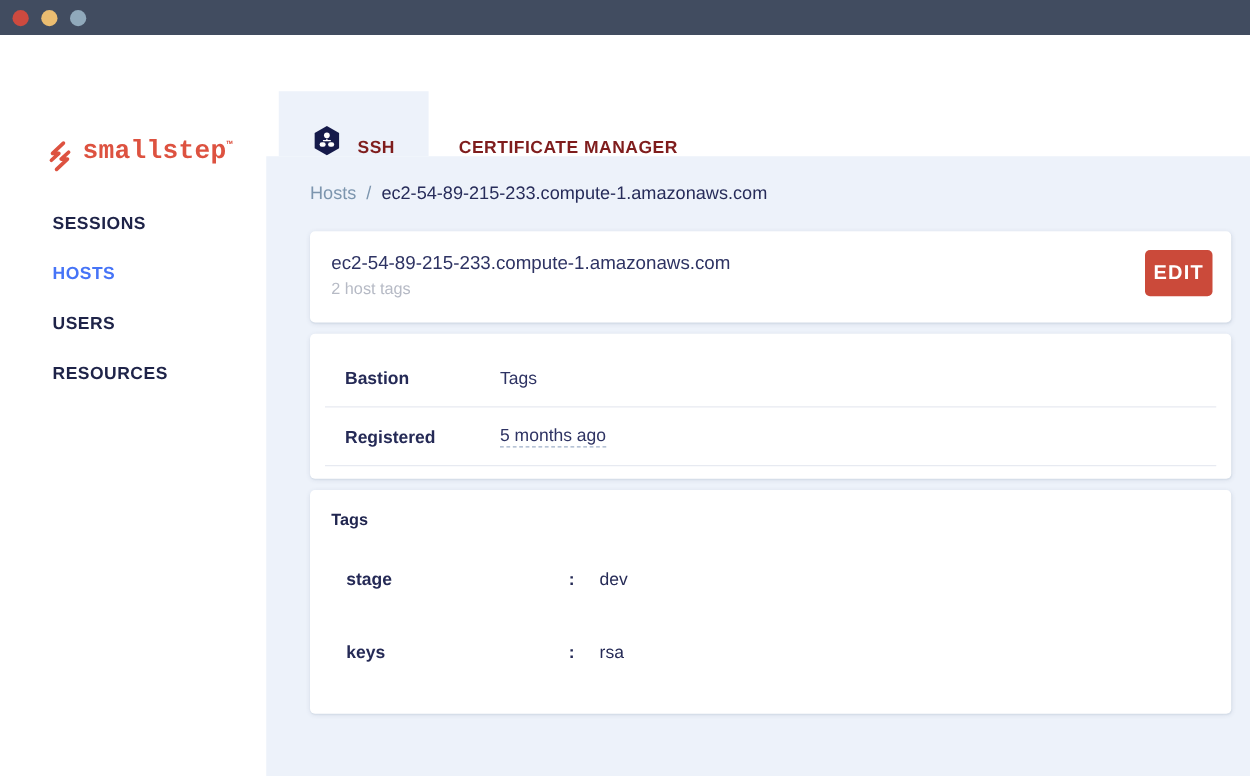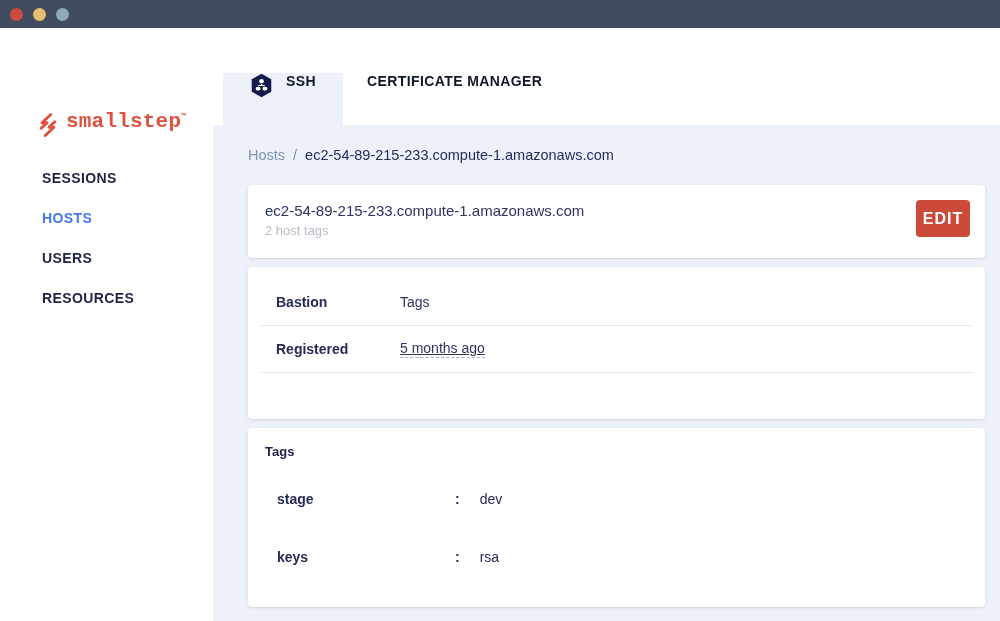--- a/index.html
+++ b/index.html
@@ -40,22 +40,22 @@
     font-size: 14px; font-weight: 600; letter-spacing: 0.4px; color: #1e2348; cursor: pointer;
   }
   .nav-item.active { color: #4674f7; font-weight: 700; }
 
   
   .tabbar {
     position: absolute; top: 28px; left: 213px; width: 787px; height: 97px;
     background: #ffffff;
   }
   .tab {
-    position: absolute; bottom: 0; height: 52px; display: flex; align-items: flex-start;
-    font-size: 14px; font-weight: 700; letter-spacing: 0.4px; color: #0f172a; cursor: pointer;
+    position: absolute; bottom: 0; height: 52px; display: flex; align-items: flex-end;
+    font-size: 14px; font-weight: 700; letter-spacing: 0.4px; color: #7f1d1d; cursor: pointer;
   }
   .tab-ssh { left: 10px; width: 120px; background: #edf2fa; justify-content: center; gap: 13px; }
   .tab-cm { left: 130px; padding: 0 24px; background: #ffffff; font-weight: 600; }
   .hex-icon { width: 23px; height: 25px; display: block; }
 
   
   .content {
     position: absolute; top: 125px; left: 213px; width: 787px; height: 496px;
     background: #edf2fa; padding: 0 15px 0 35px;
   }
@@ -71,29 +71,28 @@
   .card-host { margin-top: 20px; height: 73px; position: relative; padding: 17px 20px 0 17px; }
   .host-name { font-size: 15px; color: #2e3363; }
   .host-sub { margin-top: 4px; font-size: 13px; color: #b6bac5; }
   .edit-btn {
     position: absolute; top: 15px; right: 15px; width: 54px; height: 37px;
     background: #cb4a3a; color: #ffffff; border: none; border-radius: 4px;
     font-family: "Liberation Sans", sans-serif;
     font-size: 16px; font-weight: 700; letter-spacing: 1px; cursor: pointer;
   }
 
-  .card-details { margin-top: 9px; height: 152px; padding: 12px 12px 0 12px; }
+  .card-details { margin-top: 9px; height: 116px; padding: 12px 12px 0 12px; }
   .info-row {
     height: 47px; display: flex; align-items: center;
     border-bottom: 1px solid #e7eaf1; font-size: 14px;
   }
   .info-label { width: 140px; padding-left: 16px; font-weight: 600; color: #252a56; }
   .info-value { color: #2e3363; }
   .underlined {
-    text-decoration: underline;
     border-bottom: 1px dashed #9fb0c8; padding-bottom: 1px; cursor: pointer;
   }
 
   .card-tags { margin-top: 9px; height: 179px; padding: 16px 17px 0 17px; }
   .tags-title { font-size: 13px; font-weight: 700; color: #20254f; }
   .tag-row { display: flex; align-items: baseline; font-size: 14px; }
   .tag-row.first { margin-top: 32px; }
   .tag-row.second { margin-top: 42px; }
   .tag-key { width: 190px; padding-left: 12px; font-weight: 600; color: #252a56; }
   .tag-colon { color: #252a56; font-weight: 600; }

